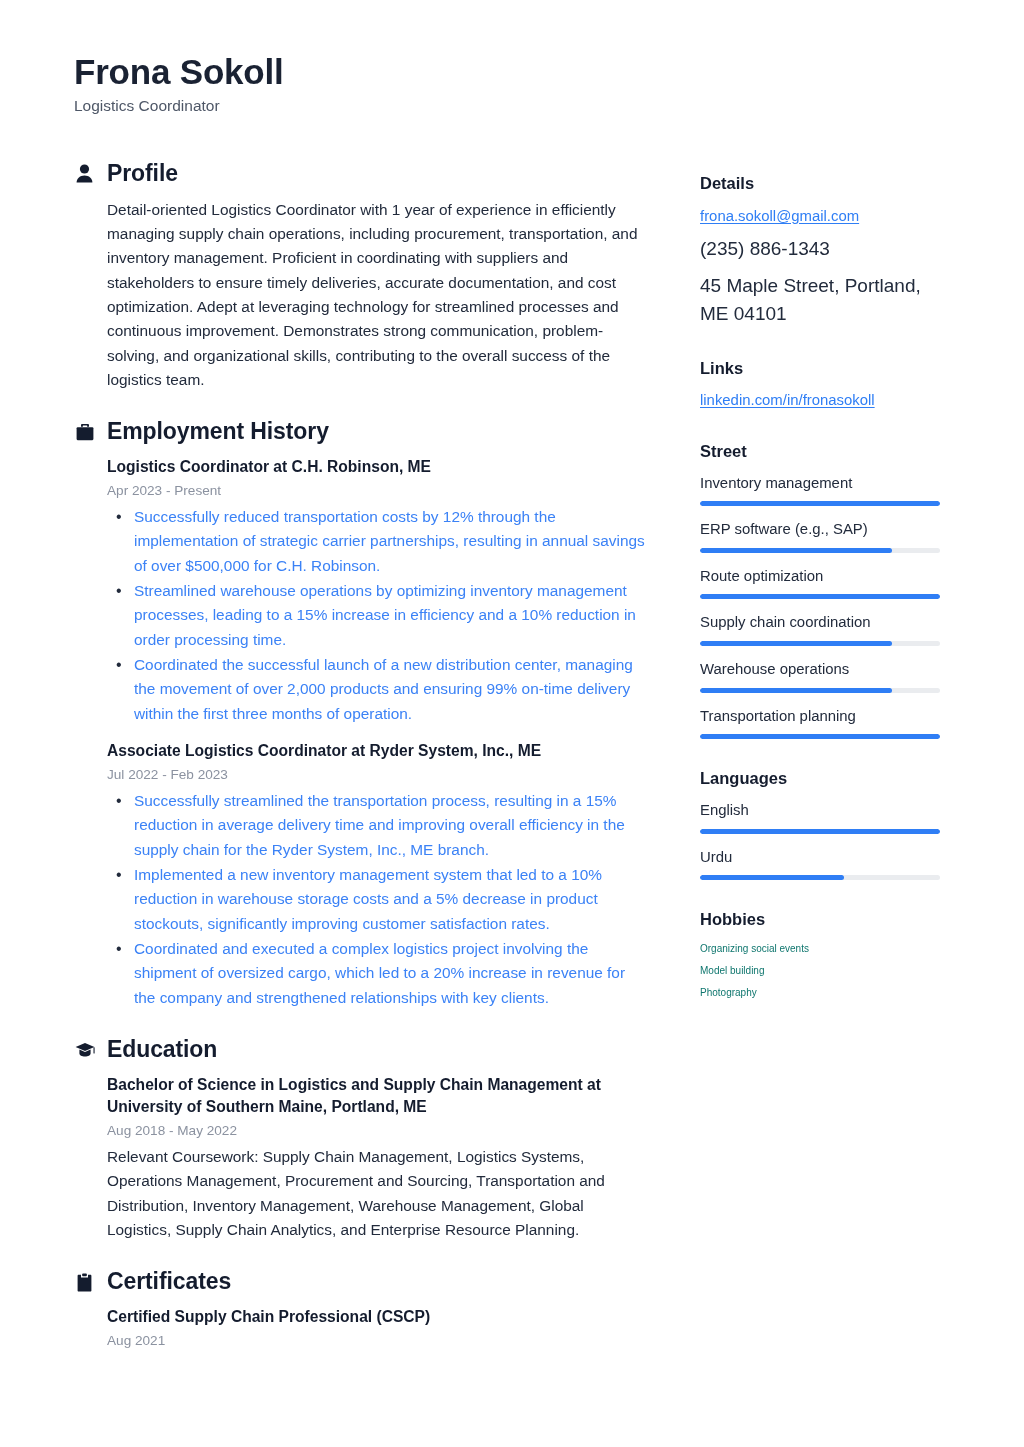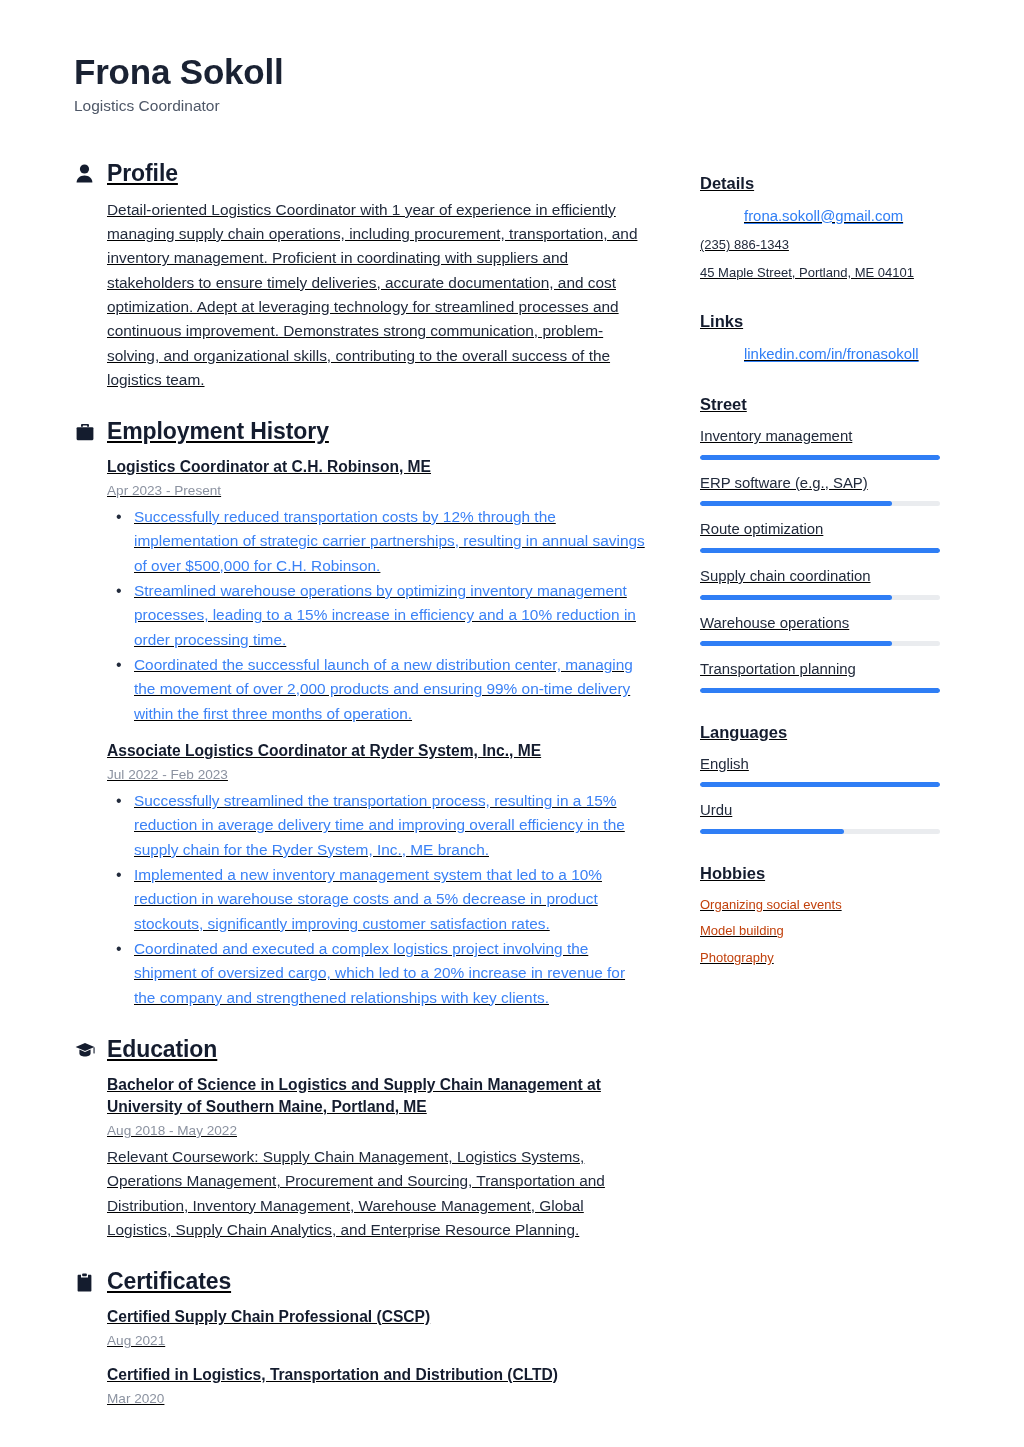--- a/index.html
+++ b/index.html
@@ -42,21 +42,20 @@
     color: #4e5767;
     margin-top: 4px;
     line-height: 1.3;
   }
 
   
   .body-grid {
     display: flex;
     align-items: flex-start;
     gap: 54px;
-    text-decoration: underline;
   }
   .col-main { width: 572px; flex: 0 0 572px; }
   .col-side { width: 240px; flex: 0 0 240px; padding-top: 14px; }
 
   
   .section { margin-bottom: 26px; }
   .section-head {
     display: flex;
     align-items: center;
     gap: 12px;
@@ -133,35 +132,34 @@
   
   .side-block { margin-bottom: 30px; }
   .side-title {
     font-size: 16.5px;
     font-weight: 700;
     color: #141c2e;
     margin-bottom: 11px;
     line-height: 1.2;
   }
   .side-text {
-    font-size: 13px;
+    font-size: 19px;
     color: #222b3c;
     line-height: 1.5;
     margin-bottom: 8px;
   }
   .side-link {
     font-size: 14.9px;
     color: #2f7ef5;
     text-decoration: underline;
     text-underline-offset: 2px;
     line-height: 1.5;
     display: block;
     margin-bottom: 8px;
     word-break: break-word;
-    margin-left: 44px;
   }
 
   .rated-item { margin-bottom: 13px; }
   .rated-label {
     font-size: 14.9px;
     color: #222b3c;
     line-height: 1.45;
     margin-bottom: 7px;
   }
   .rated-track {
@@ -174,22 +172,22 @@
   }
   .rated-fill {
     position: absolute;
     left: 0; top: 0;
     height: 100%;
     border-radius: 3px;
     background: #2f7ef5;
   }
 
   .hobby-line {
-    font-size: 13px;
-    color: #c2410c;
+    font-size: 10px;
+    color: #0f766e;
     line-height: 1.52;
     margin-bottom: 7px;
   }
 </style>
 </head>
 <body>
 
 <div class="page">
   <div class="sheet">
 
@@ -280,24 +278,20 @@
                 <path d="M1.6 1.8h2.4v2.6h7V1.8h2.4c0.6 0 1 0.5 1 1v14.6c0 0.6-0.4 1-1 1H1.6c-0.6 0-1-0.4-1-1V2.8c0-0.5 0.4-1 1-1z"></path>
               </svg>
             </span>
             <span class="section-title">Certificates</span>
           </div>
           <div class="section-body">
             <div class="entry">
               <div class="entry-title">Certified Supply Chain Professional (CSCP)</div>
               <div class="entry-date">Aug 2021</div>
             </div>
-            <div class="entry">
-              <div class="entry-title">Certified in Logistics, Transportation and Distribution (CLTD)</div>
-              <div class="entry-date">Mar 2020</div>
-            </div>
           </div>
         </div>
 
       </div>
 
       <div class="col-side">
 
         <div class="side-block">
           <div class="side-title">Details</div>
           <a class="side-link" href="#" style="color: rgb(47, 126, 245);">frona.sokoll@gmail.com</a>

